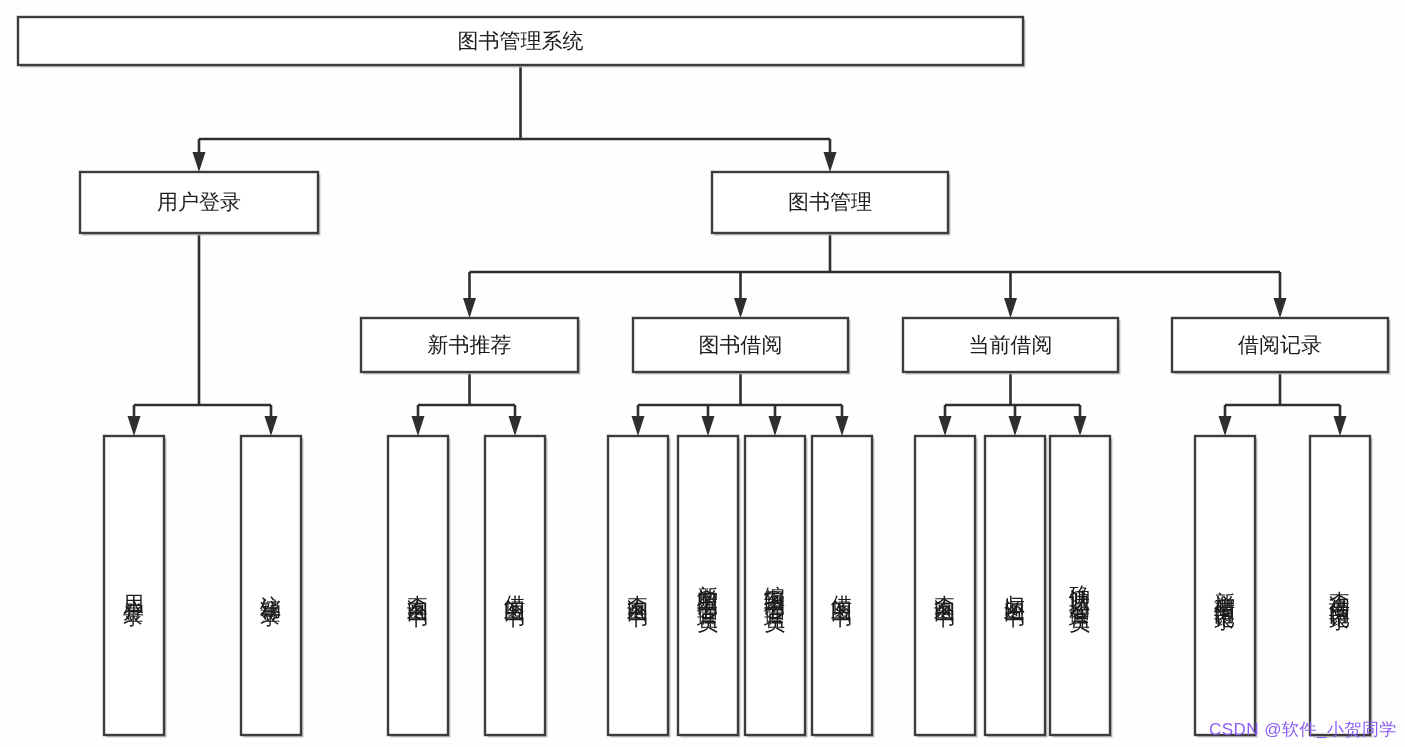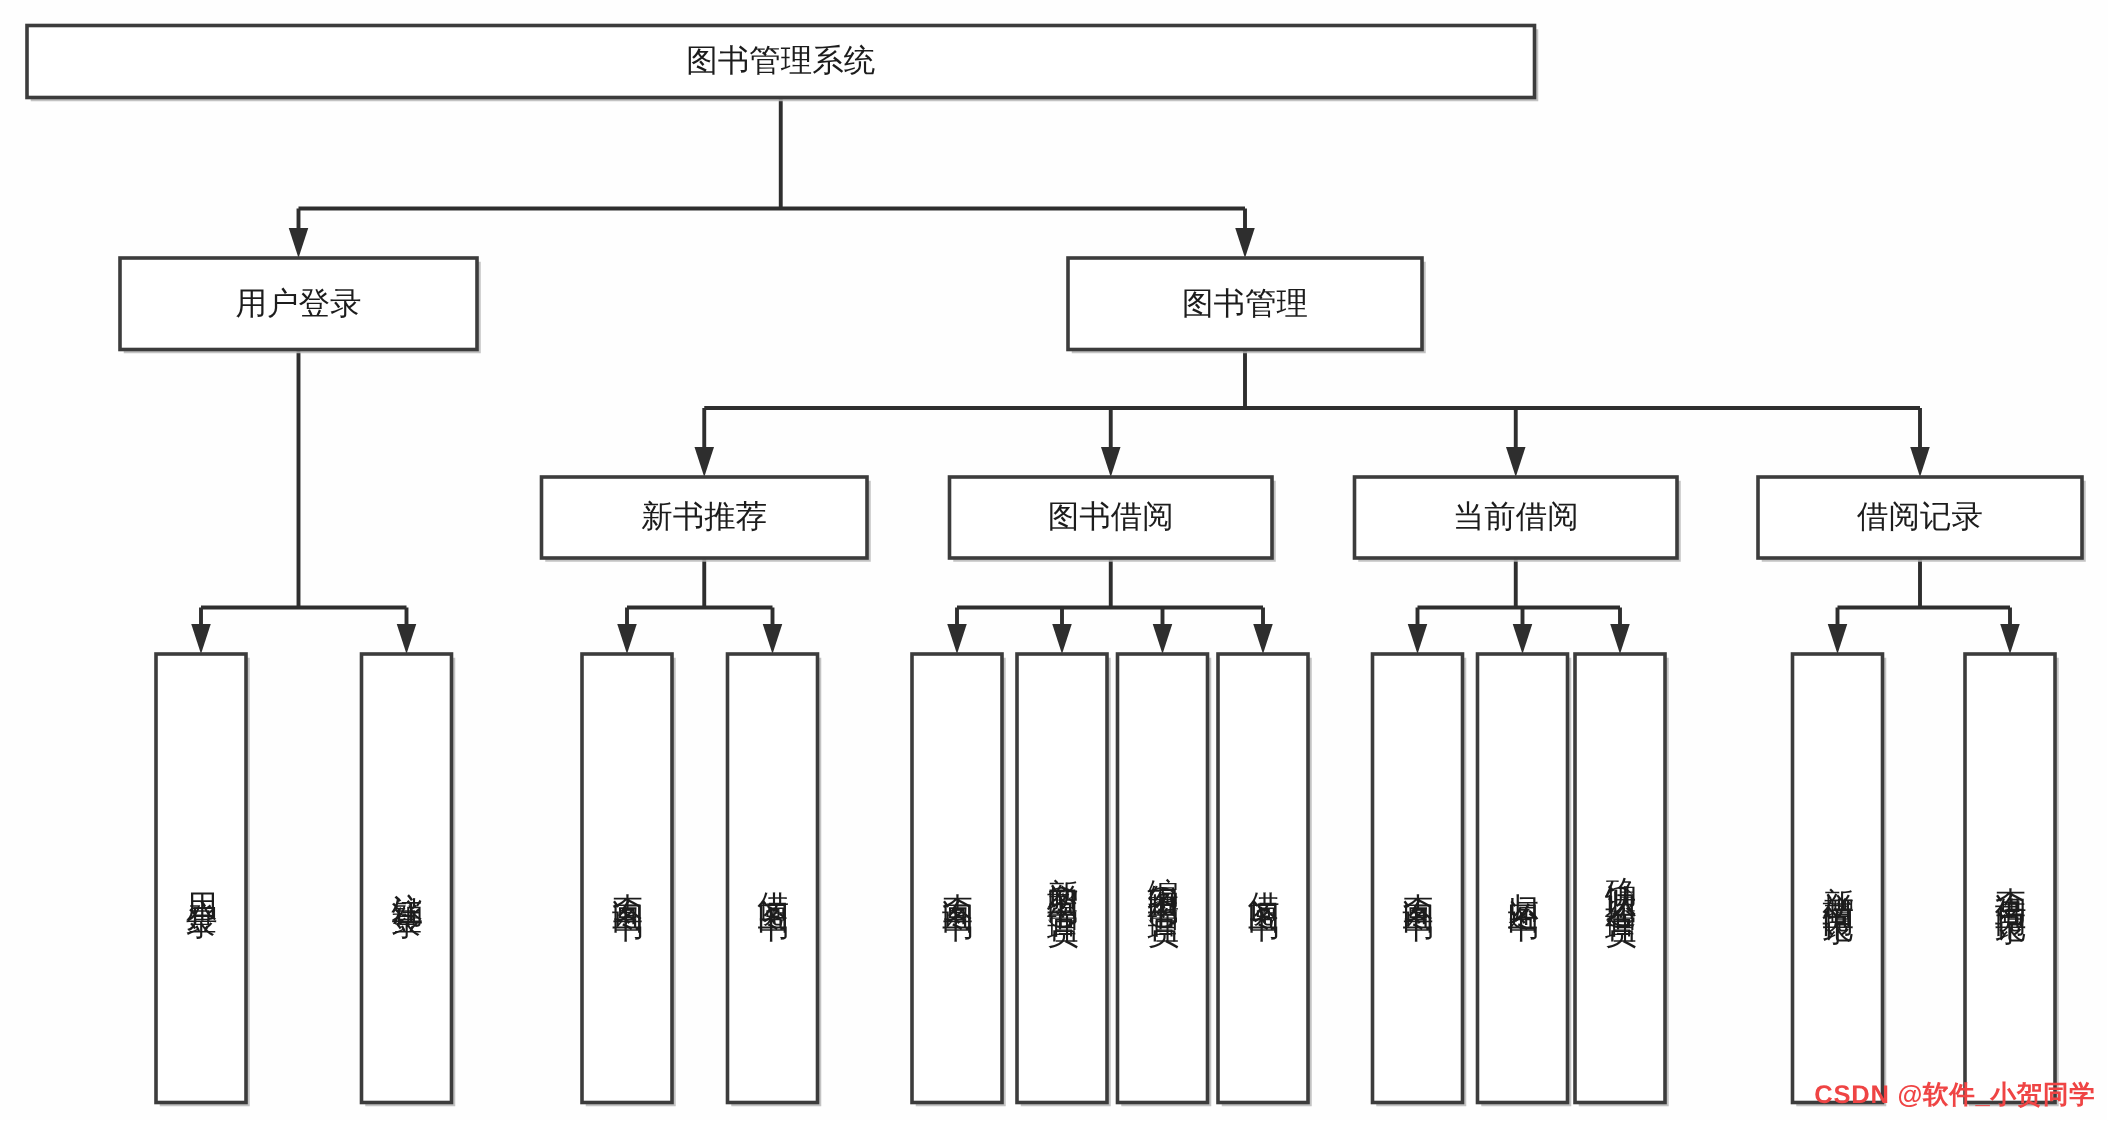--- a/index.html
+++ b/index.html
@@ -53,25 +53,24 @@
     fill: #1c1c1c;
     text-anchor: middle;
     dominant-baseline: middle;
   }
   .watermark {
     position: absolute;
     right: 8px;
     bottom: 6px;
     font-family: "Liberation Sans", "DejaVu Sans", sans-serif;
     font-size: 17px;
-    color: #ef4444;
+    color: #8b5cf6;
     letter-spacing: 0.5px;
     white-space: nowrap;
     user-select: none;
-    font-weight: bold;
   }
 </style>
 </head>
 <body>
 
 <div id="diagram-root">
   <svg id="chart-svg" viewBox="0 0 1405 747">
     <g id="connector-layer">
         <g>
           <path d="M 520.5 65 L 520.5 139" class="connector"></path>

